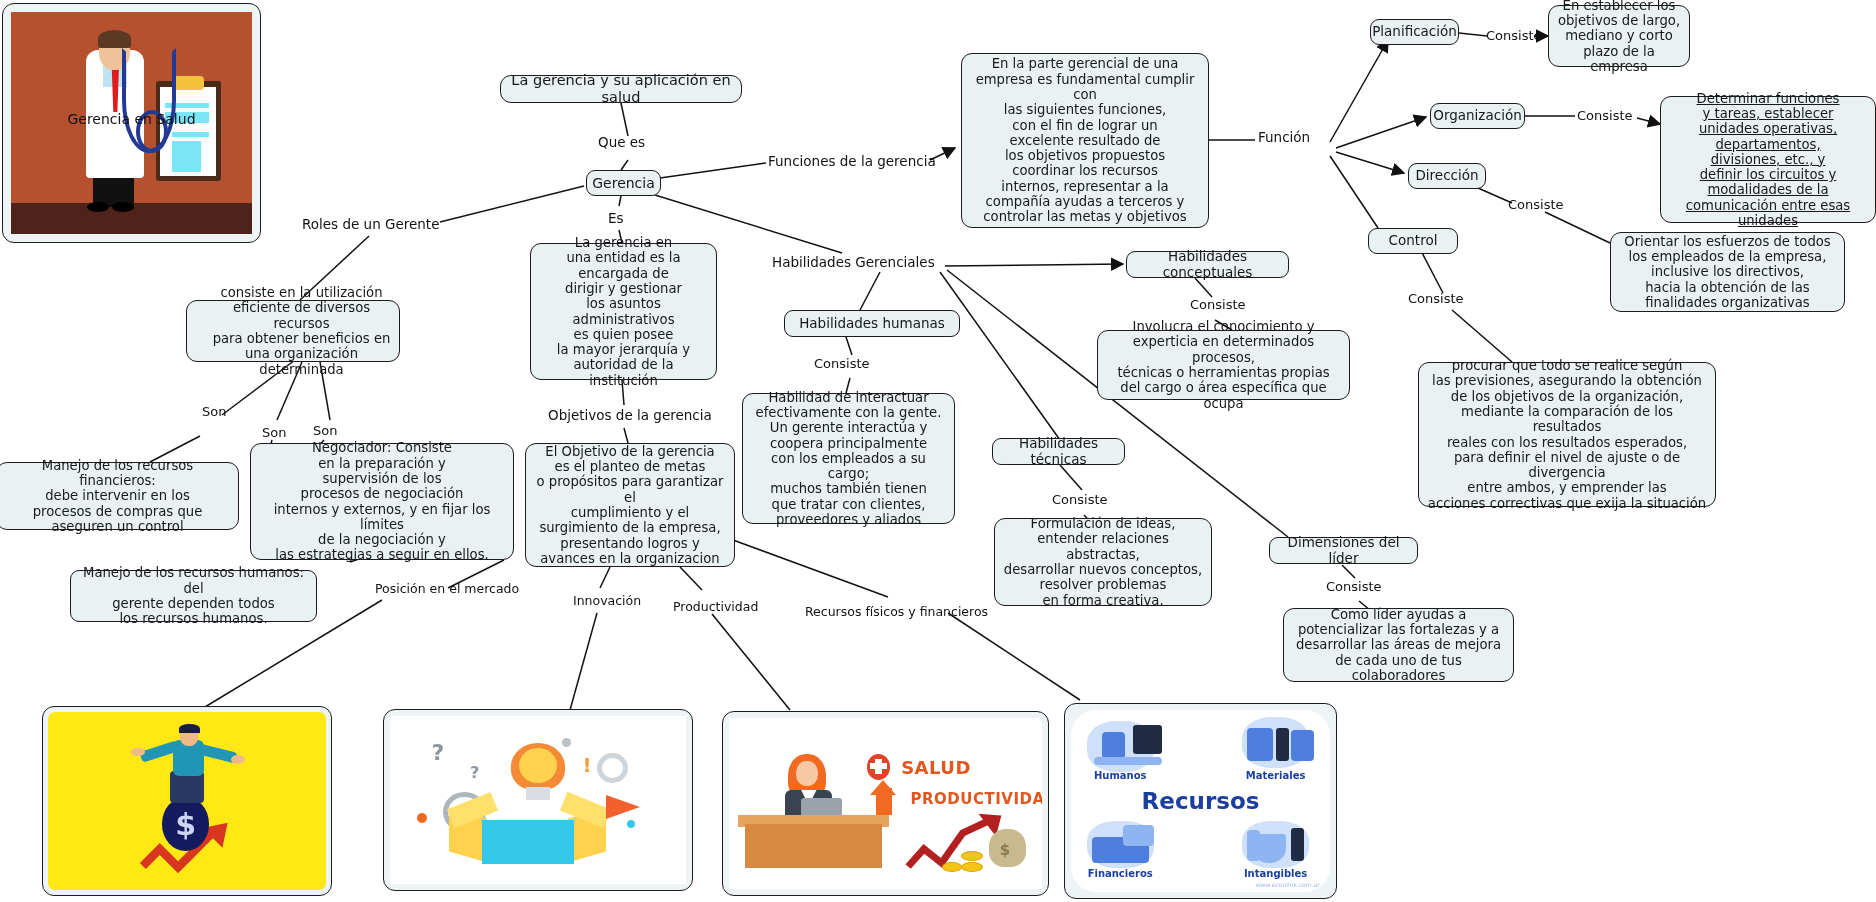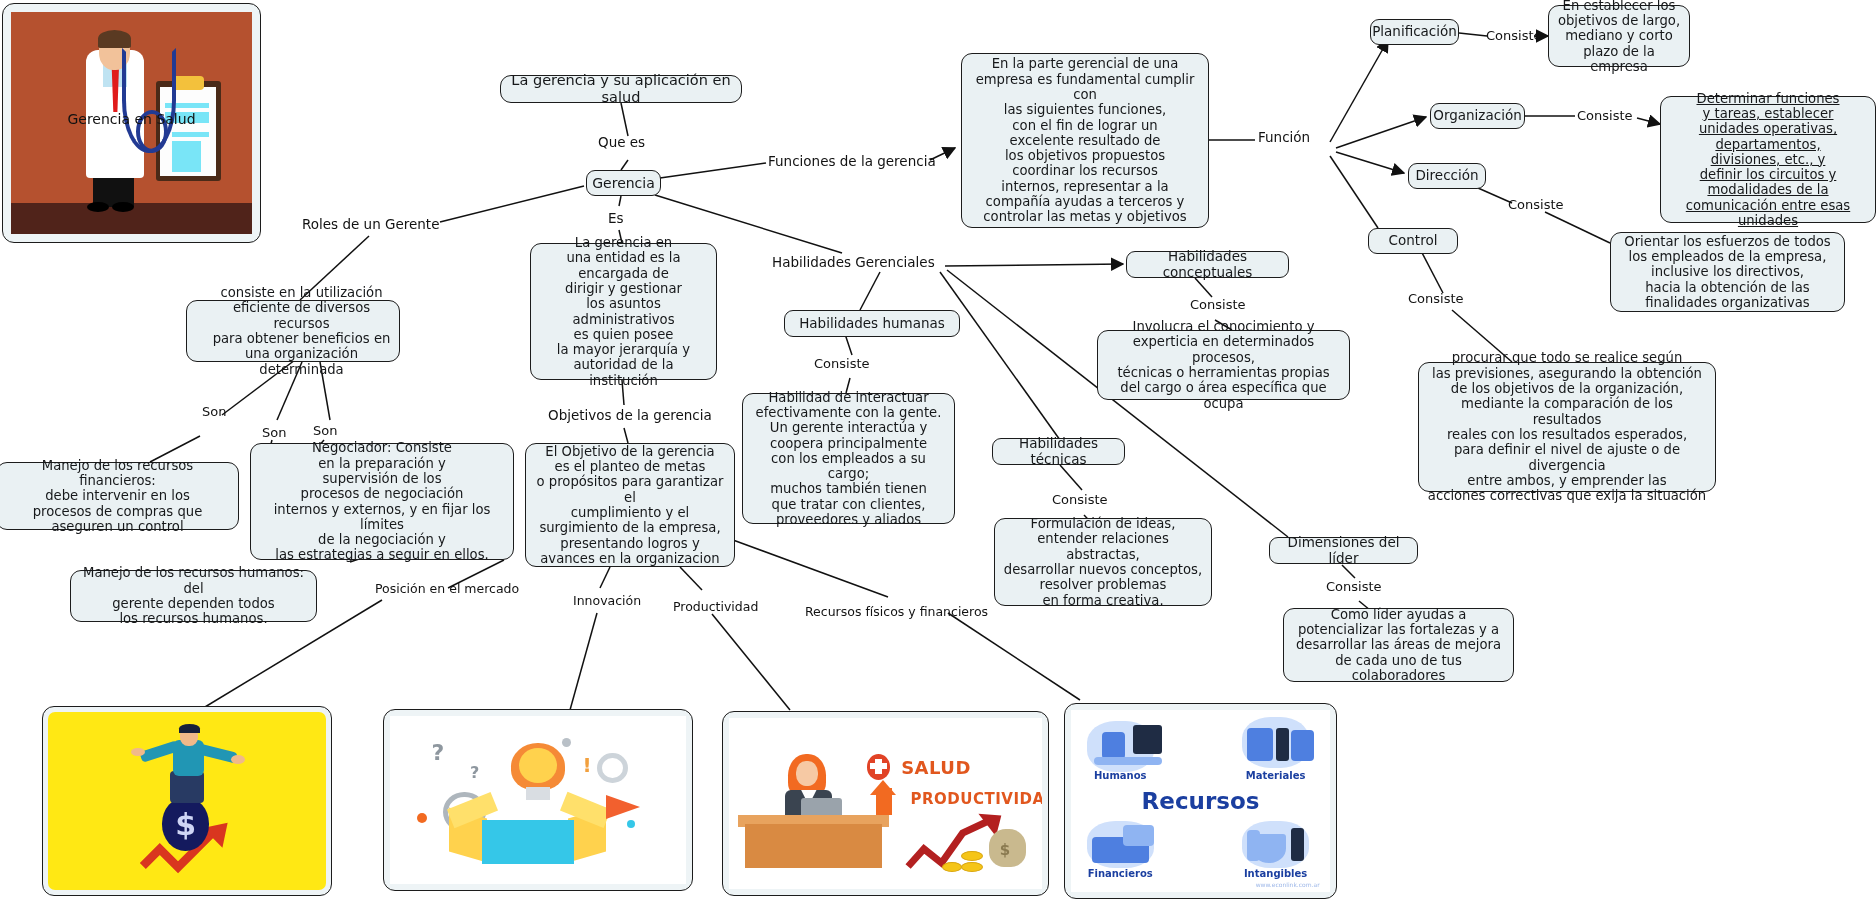--- a/index.html
+++ b/index.html
@@ -107,21 +107,21 @@
   .cross-h{position:absolute;left:44.9%;top:26.5%;width:5.5%;height:3.6%;background:#fff;}
   .uparrow{position:absolute;left:47%;top:41%;width:5%;height:16%;background:#f26a21;}
   .uparrow-t{position:absolute;left:45.2%;top:36%;width:0;height:0;border-left:13px solid transparent;border-right:13px solid transparent;border-bottom:15px solid #f26a21;}
   .sp-t1{position:absolute;left:55%;top:23%;color:#e1571e;font-weight:bold;letter-spacing:.5px;}
   .sp-t2{position:absolute;left:58%;top:42%;color:#e1571e;font-weight:bold;letter-spacing:.5px;}
   .coin{position:absolute;background:#f5c518;border-radius:50%;border:1px solid #d9a60f;}
   .bag{position:absolute;left:83%;top:65%;width:12%;height:22%;background:#c9b98e;border-radius:45% 45% 40% 40%;}
   .bag-d{position:absolute;left:86.5%;top:72%;color:#8a7a50;font-weight:bold;}
 
   
-  .rec{position:absolute;inset:6px;background:#ffffff;overflow:hidden;}
+  .rec{position:absolute;inset:6px;background:#ffffff;overflow:hidden;border-radius:25px;}
   .rec-title{position:absolute;left:0;right:0;top:43%;text-align:center;color:#1b3fa0;font-weight:bold;}
   .rec-cap{position:absolute;color:#1b3fa0;font-weight:bold;text-align:center;}
   .rec-blob{position:absolute;background:#cfe0fb;border-radius:42%;}
   .rec-fig{position:absolute;background:#4e7fe0;border-radius:4px;}
   .rec-fig2{position:absolute;background:#8fb4f2;border-radius:4px;}
   .rec-dark{position:absolute;background:#1f2c44;border-radius:3px;}
   .rec-wm{position:absolute;right:4%;bottom:2%;color:#9db7e8;}
 </style>
 </head>
 <body>
@@ -228,21 +228,21 @@
   <div class="node" style="left:186px;top:300px;width:214px;height:62px;font-size:13.2px;padding-left:24px;">consiste en la utilización
 eficiente de diversos recursos
 para obtener beneficios en
 una organización determinada</div>
 
   <div class="node" style="left:-4px;top:462px;width:243px;height:68px;font-size:13.2px;">Manejo de los recursos financieros:
 debe intervenir en los
 procesos de compras que
 aseguren un control</div>
 
-  <div class="node" style="left:70px;top:570px;width:247px;height:52px;font-size:13.2px;">Manejo de los recursos humanos: del
+  <div class="node" style="left:70px;top:570px;width:247px;height:52px;font-size:13.2px;border-radius:9px;">Manejo de los recursos humanos: del
 gerente dependen todos
 los recursos humanos.</div>
 
   <div class="node" style="left:250px;top:443px;width:264px;height:117px;font-size:13.2px;">Negociador:  Consiste
 en la preparación y
 supervisión de los
 procesos de negociación
 internos y externos, y en fijar los límites
 de la negociación y
 las estrategias a seguir en ellos.</div>
@@ -287,21 +287,21 @@
   <div class="node small" style="left:1408px;top:163px;width:78px;height:26px;font-size:13.5px;text-align:right;">Dirección</div>
 
   <div class="node" style="left:1610px;top:232px;width:235px;height:80px;font-size:13.2px;">Orientar los esfuerzos de todos
 los empleados de la empresa,
 inclusive los directivos,
 hacia la obtención de las
 finalidades organizativas</div>
 
   <div class="node small" style="left:1368px;top:228px;width:90px;height:26px;font-size:13.5px;">Control</div>
 
-  <div class="node" style="left:1418px;top:362px;width:298px;height:130px;font-size:13.2px;">procurar que todo se realice  según
+  <div class="node" style="left:1418px;top:362px;width:298px;height:145px;font-size:13.2px;">procurar que todo se realice  según
 las previsiones, asegurando la obtención
 de los objetivos de la organización,
 mediante la comparación de los resultados
 reales con los resultados esperados,
 para definir el nivel de ajuste o de divergencia
 entre ambos, y emprender las
 acciones correctivas que exija la situación</div>
 
   <div class="node small" style="left:1126px;top:251px;width:163px;height:27px;font-size:13.5px;">Habilidades conceptuales</div>
 

